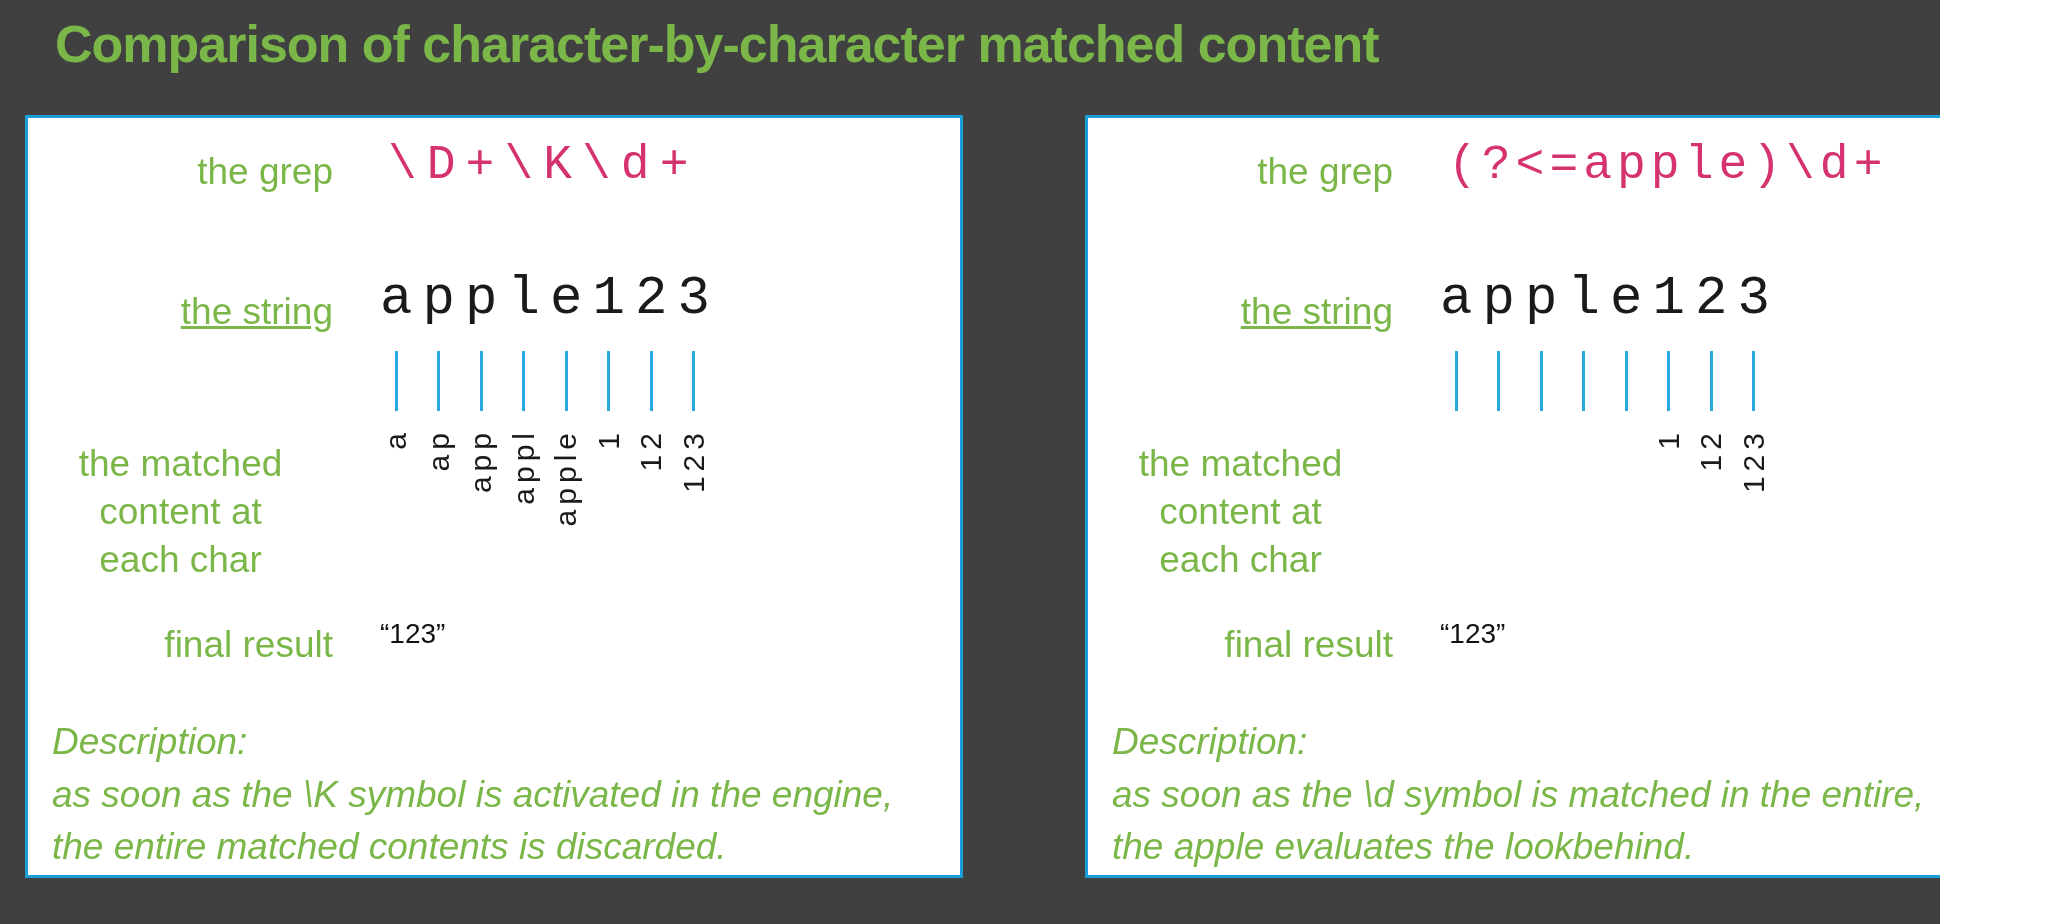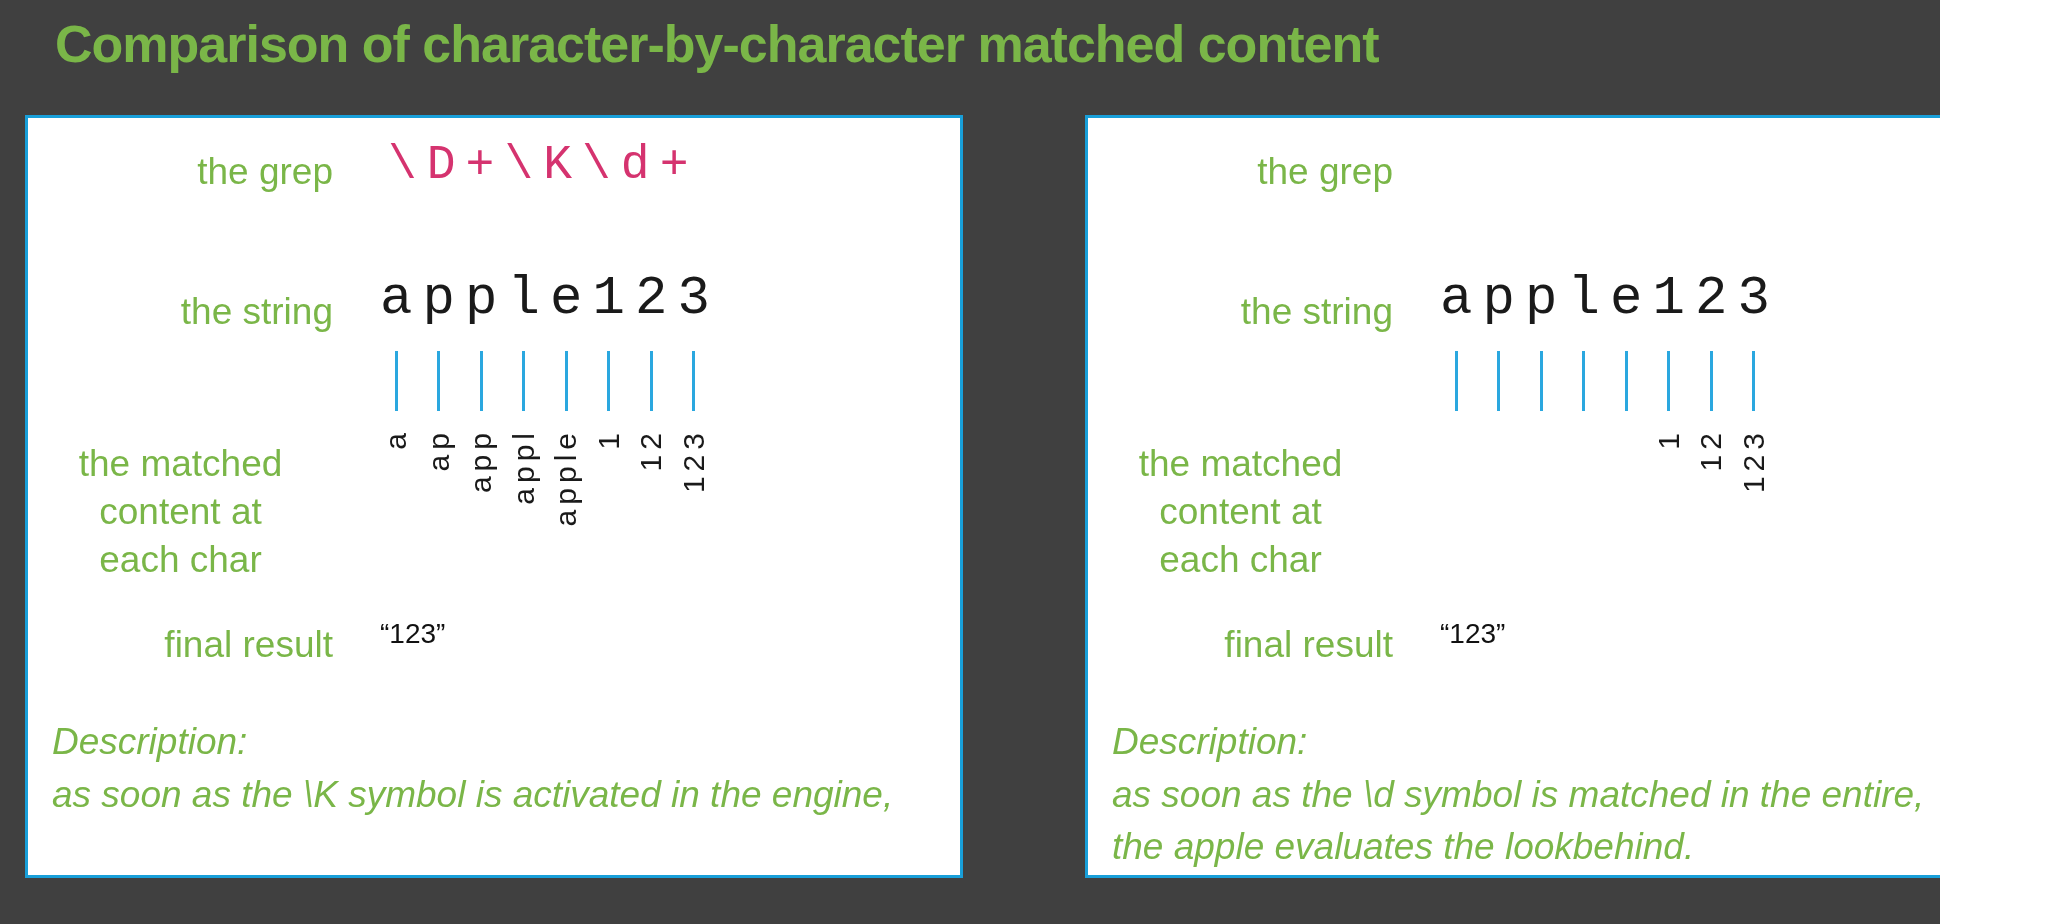--- a/index.html
+++ b/index.html
@@ -21,21 +21,21 @@
     border:3px solid #189fd9;background:#ffffff;box-sizing:border-box;
   }
   .panel.left{left:25px;}
   .panel.right{left:1085px;}
 
   .lbl{
     position:absolute;left:0;width:305px;text-align:right;
     color:#7ab648;font-size:37px;line-height:1.2;white-space:nowrap;
   }
   .lbl-grep{top:32px;}
-  .lbl-string{top:172px;}
+  .lbl-string{top:172px;text-decoration:underline;}
   .lbl-matched{top:322px;line-height:48px;text-align:center;}
   .lbl-final{top:505px;}
 
   .re{
     position:absolute;left:360px;top:20px;
     font-family:"Liberation Mono","DejaVu Sans Mono",monospace;
     font-size:48px;color:#d5336f;white-space:nowrap;
   }
   .re-wide{letter-spacing:10px;}
   .re-tight{letter-spacing:5px;}
@@ -160,25 +160,27 @@
           <span class="rot">123</span>
         </span>
     </div>
 
     <div class="lbl lbl-final">final result</div>
     <div class="final-val">“123”</div>
 
     <div class="desc">
       <div>Description:</div>
       <div>as soon as the \K symbol is activated in the engine,</div>
+      <div>the entire matched contents is discarded.</div>
     </div>
   </div>
 
   <div class="panel right">
     <div class="lbl lbl-grep">the grep</div>
+    <div class="re re-tight">(?&lt;=apple)\d+</div>
 
     <div class="lbl lbl-string">the string</div>
     <div class="chars">
       <span class="cell">a</span>
       <span class="cell">p</span>
       <span class="cell">p</span>
       <span class="cell">l</span>
       <span class="cell">e</span>
       <span class="cell">1</span>
       <span class="cell">2</span>

